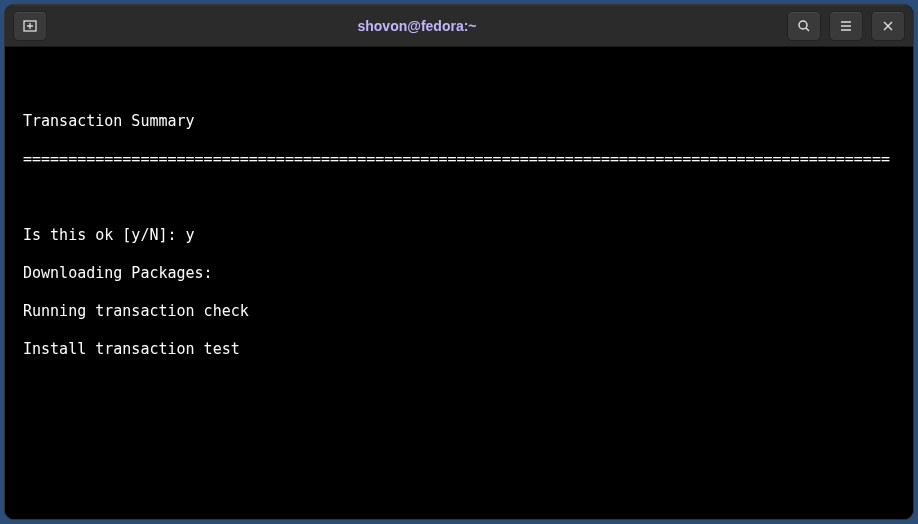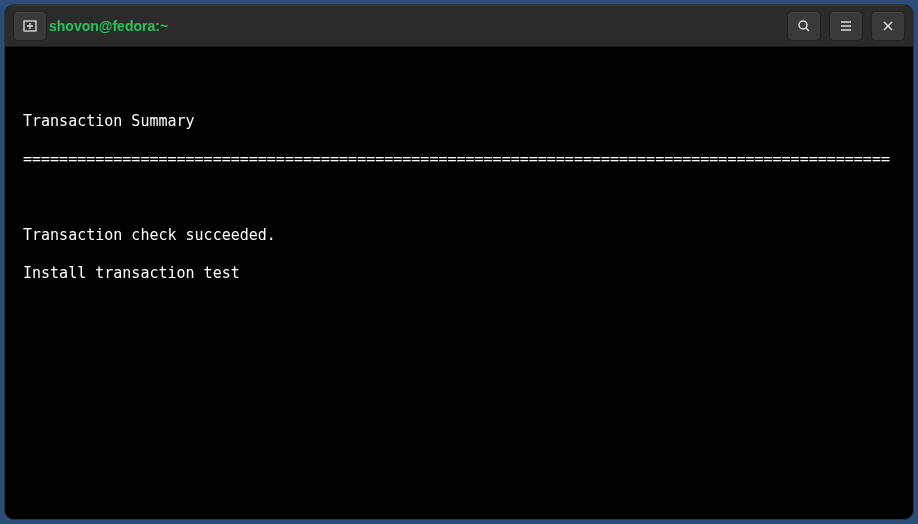--- a/index.html
+++ b/index.html
@@ -39,22 +39,22 @@
       display: flex;
       align-items: center;
       justify-content: center;
       color: #ddd;
       cursor: pointer;
       margin: 0 2px;
       box-shadow: inset 0 1px 0 rgba(255,255,255,0.08);
     }
     .titlebar-title {
       flex: 1;
-      text-align: left;
-      color: #22c55e;
+      text-align: center;
+      color: #c4b5fd;
       font-family: sans-serif;
       font-size: 14px;
       font-weight: bold;
     }
     .titlebar-right {
       display: flex;
       gap: 4px;
     }
     .terminal-body {
       flex: 1;
@@ -116,21 +116,23 @@
         </span>
       </div>
     </div>
   </div>
 
   <div class="terminal-body">
 <div> </div>
 <div>Transaction Summary</div>
 <div class="hr-line">================================================================================================</div>
 <div> </div>
-<div>Transaction check succeeded.</div>
+<div>Is this ok [y/N]: y</div>
+<div>Downloading Packages:</div>
+<div>Running transaction check</div>
 <div>Install transaction test</div>
 
 
 
 
 
 
 
 
 

